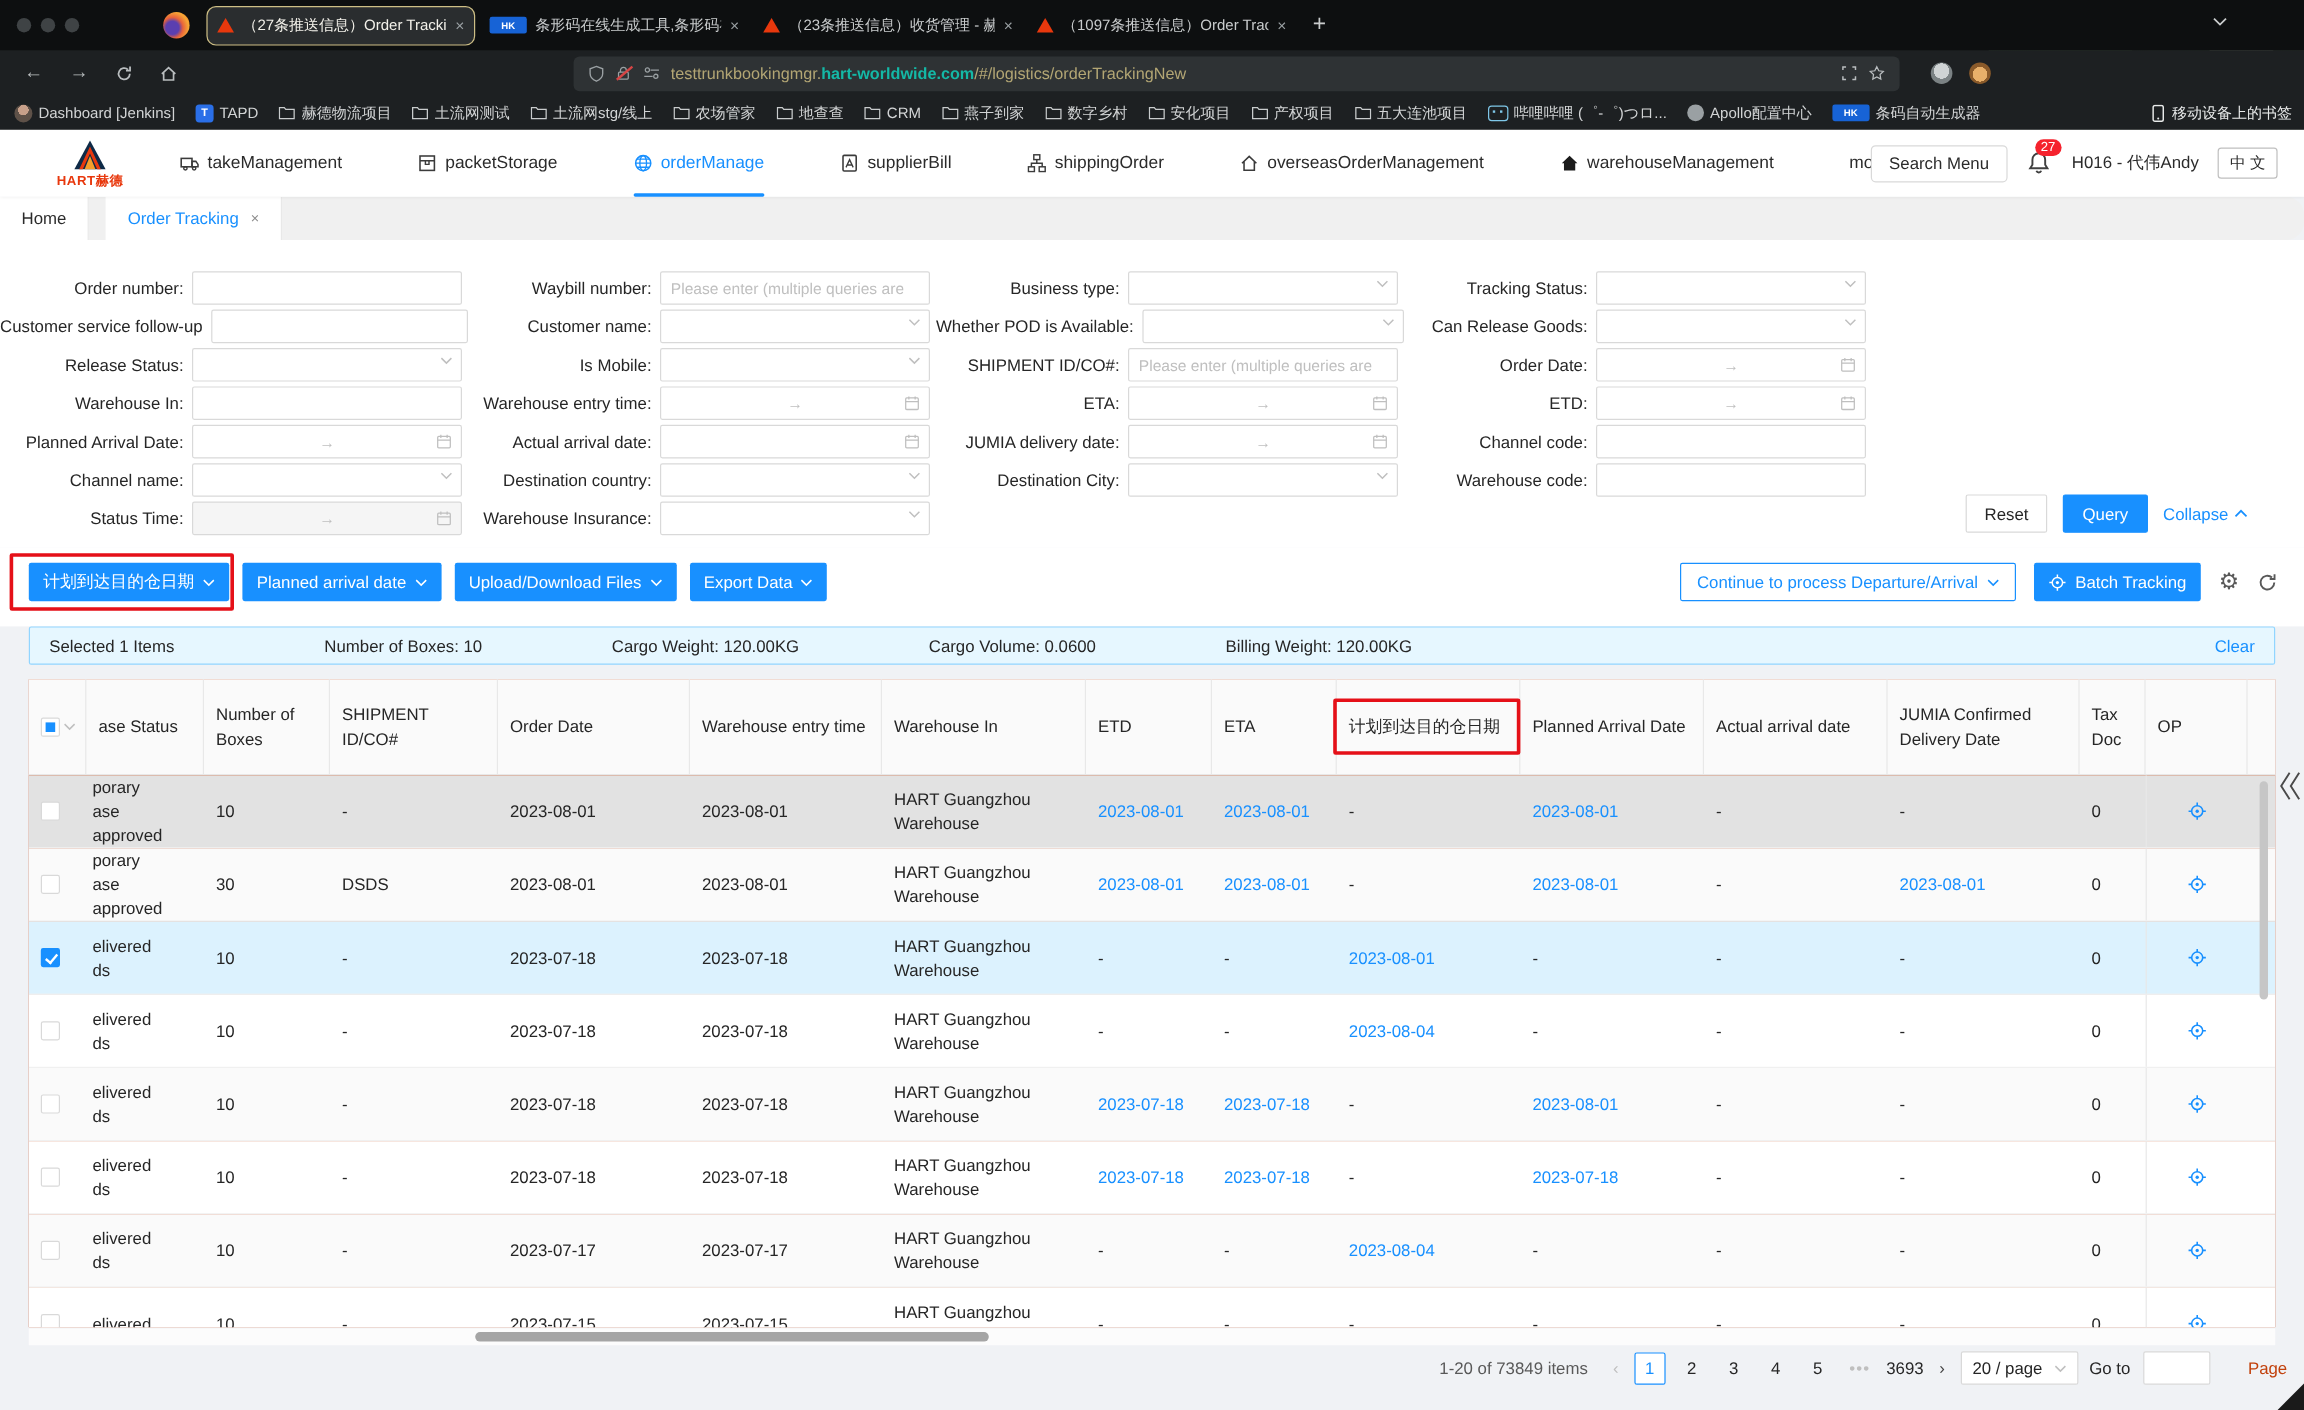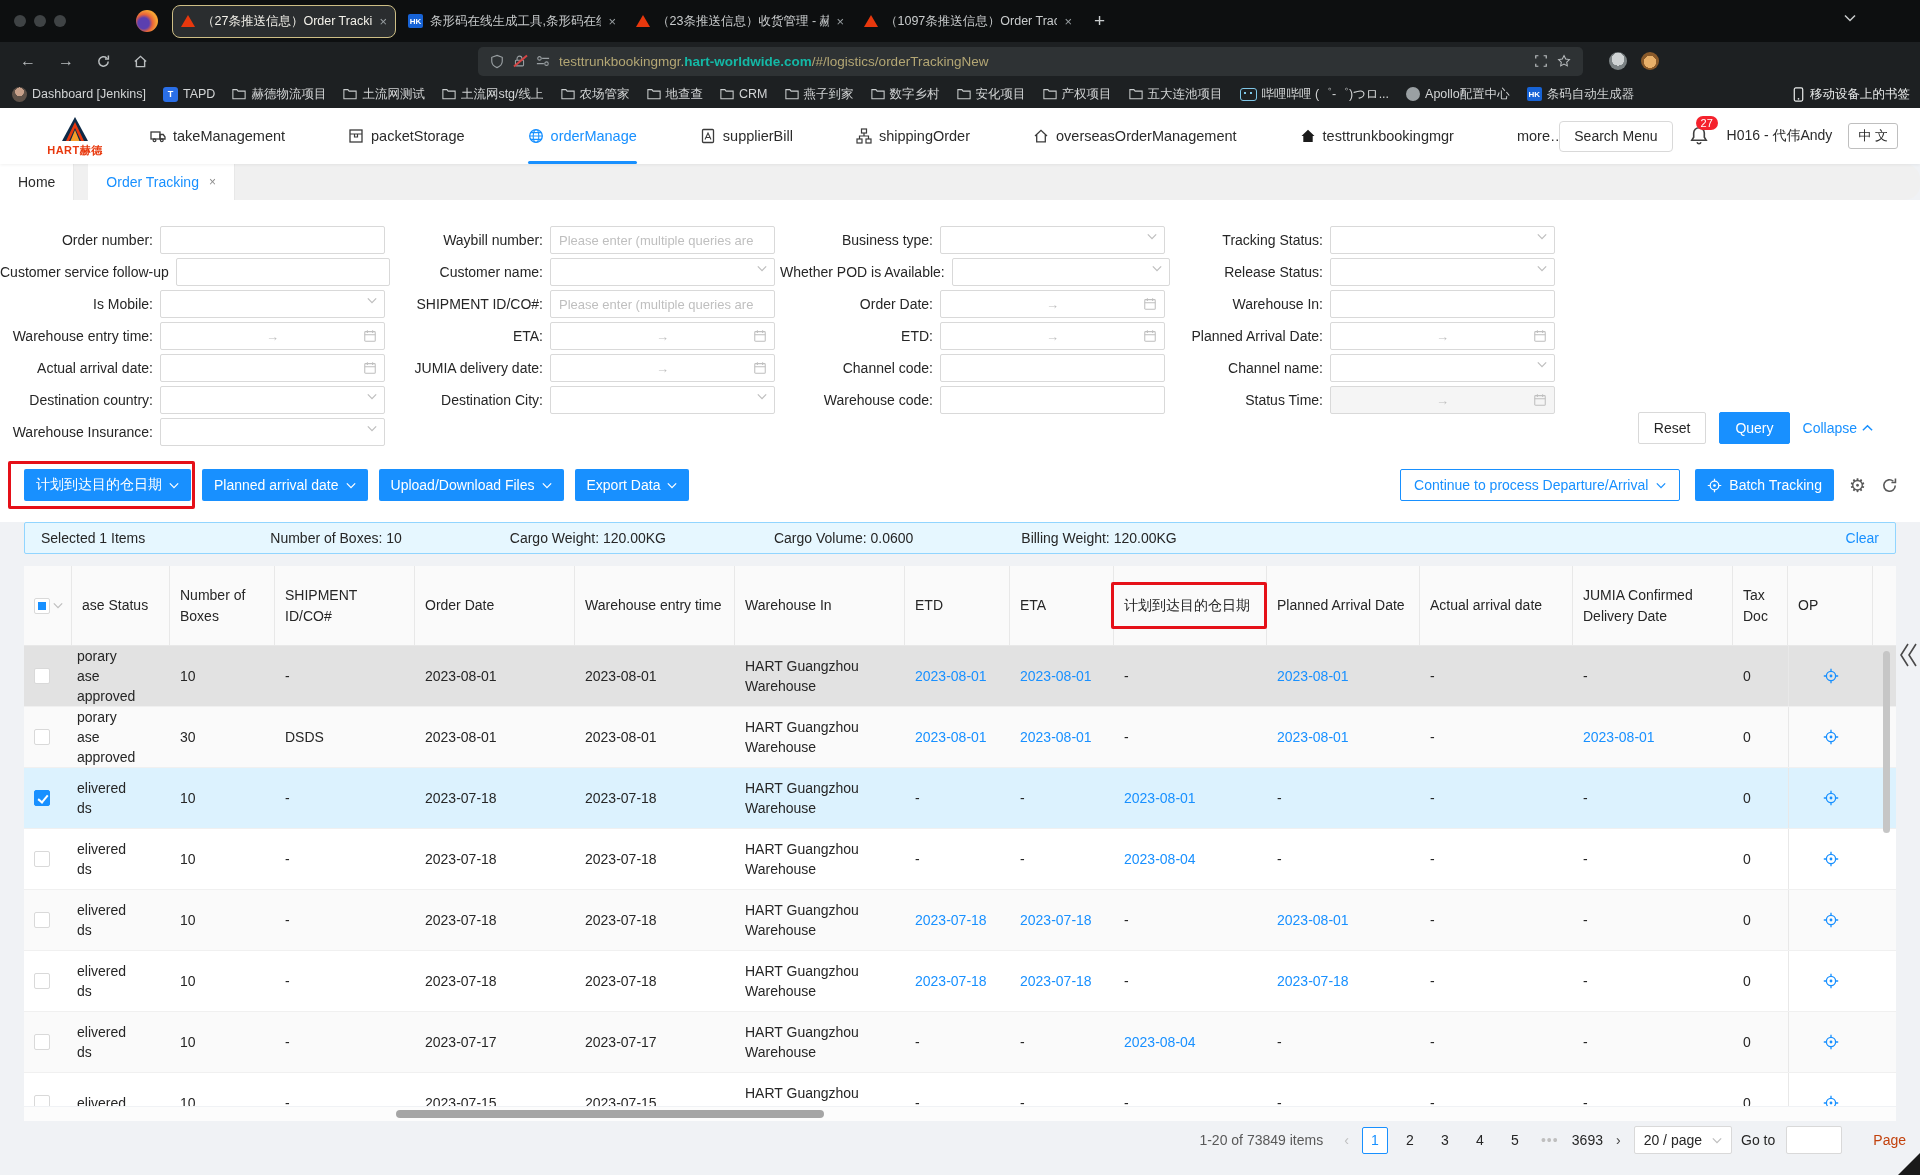--- a/index.html
+++ b/index.html
@@ -14,21 +14,21 @@
   .traffic span { width:12px; height:12px; border-radius:50%; background:#3f4345; }
   .ff-icon { width:22px; height:22px; border-radius:50%; margin:0 14px 0 60px;
     background:radial-gradient(circle at 35% 60%, #5b3fb0 0 28%, #e8633a 45%, #f7a935 70%, #e03a17 100%); }
   .tabs { display:flex; align-items:center; gap:4px; }
   .btab { width:224px; height:33px; border-radius:8px; display:flex; align-items:center; gap:7px;
     padding:0 8px; color:#c9cccd; font-size:12.5px; }
   .btab.active { background:#2a2d2f; border:1px solid #cdbe85; color:#f3f1ea; }
   .btab .title { flex:1; white-space:nowrap; overflow:hidden; }
   .btab .close { color:#9aa0a3; font-size:13px; }
   .fav-hart { width:0; height:0; border-left:7px solid transparent; border-right:7px solid transparent; border-bottom:12px solid #e8380d; flex:none; }
-  .fav-hk { width:15px; height:14px; background:#1763d6; color:#fff; font-size:8px; font-weight:bold; display:flex; align-items:center; justify-content:center; border-radius:2px; flex:none; }
+  .fav-hk { width:31px; height:14px; background:#1763d6; color:#fff; font-size:8px; font-weight:bold; display:flex; align-items:center; justify-content:center; border-radius:2px; flex:none; }
   .newtab { color:#c9cccd; font-size:19px; padding:0 14px; }
   .tab-art { position:absolute; right:0; top:0; width:290px; height:108px; z-index:0; pointer-events:none;
     background:
       radial-gradient(circle at 82% 38%, rgba(120,125,110,.55) 0 26px, transparent 27px),
       radial-gradient(circle at 60% 75%, rgba(170,120,70,.35) 0 18px, transparent 19px),
       radial-gradient(circle at 30% 30%, rgba(60,80,55,.6) 0 60px, transparent 61px),
       linear-gradient(90deg, rgba(23,25,26,0) 0%, #232a24 55%, #2c332a 100%); }
   .tab-list-chevron { position:absolute; right:64px; top:14px; z-index:2; }
 
   .toolbar { height:38px; background:#1d2022; display:flex; align-items:center; position:relative; z-index:1; }
@@ -390,21 +390,21 @@
         <div class="navitem">
           <svg width="16" height="16" viewBox="0 0 16 16">
             <path d="M2 8 8 2.3 14 8M3.7 6.8v7h8.6v-7" fill="none" stroke="#3b3b3b" stroke-width="1.3"></path>
           </svg>
           <span>overseasOrderManagement</span>
         </div>
         <div class="navitem">
           <svg width="16" height="16" viewBox="0 0 16 16">
             <path d="M8 1.8 14.5 8h-1.8v6H3.3V8H1.5Z" fill="#1b1b1b"></path>
           </svg>
-          <span>testtrunkbookingmgr</span>
+          <span>warehouseManagement</span>
         </div>
         <div class="navitem">
           <span>more…</span>
         </div>
       </div>
     <div class="nav-right">
       <div class="searchmenu-btn">Search Menu</div>
       <div class="bellwrap">
         <svg width="20" height="21" viewBox="0 0 16 17">
             <path d="M8 2.2a4.3 4.3 0 0 0-4.3 4.3v3.4L2.2 12.3h11.6l-1.5-2.4V6.5A4.3 4.3 0 0 0 8 2.2z" fill="none" stroke="#404040" stroke-width="1.3"></path>
@@ -468,20 +468,30 @@
           <div class="fctrl">
             <span class="right-ic">
               <svg width="10" height="7" viewBox="0 0 12 8">
                 <path d="M1 1.5 6 6.5 11 1.5" fill="none" stroke="#bfbfbf" stroke-width="1.5"></path>
               </svg>
             </span>
           </div>
         </div>
         <div class="fcell">
           <span class="flabel">Whether POD is Available:</span>
+          <div class="fctrl">
+            <span class="right-ic">
+              <svg width="10" height="7" viewBox="0 0 12 8">
+                <path d="M1 1.5 6 6.5 11 1.5" fill="none" stroke="#bfbfbf" stroke-width="1.5"></path>
+              </svg>
+            </span>
+          </div>
+        </div>
+        <div class="fcell">
+          <span class="flabel">Can Release Goods:</span>
           <div class="fctrl">
             <span class="right-ic">
               <svg width="10" height="7" viewBox="0 0 12 8">
                 <path d="M1 1.5 6 6.5 11 1.5" fill="none" stroke="#bfbfbf" stroke-width="1.5"></path>
               </svg>
             </span>
           </div>
         </div>
         <div class="fcell">
           <span class="flabel">Release Status:</span>

